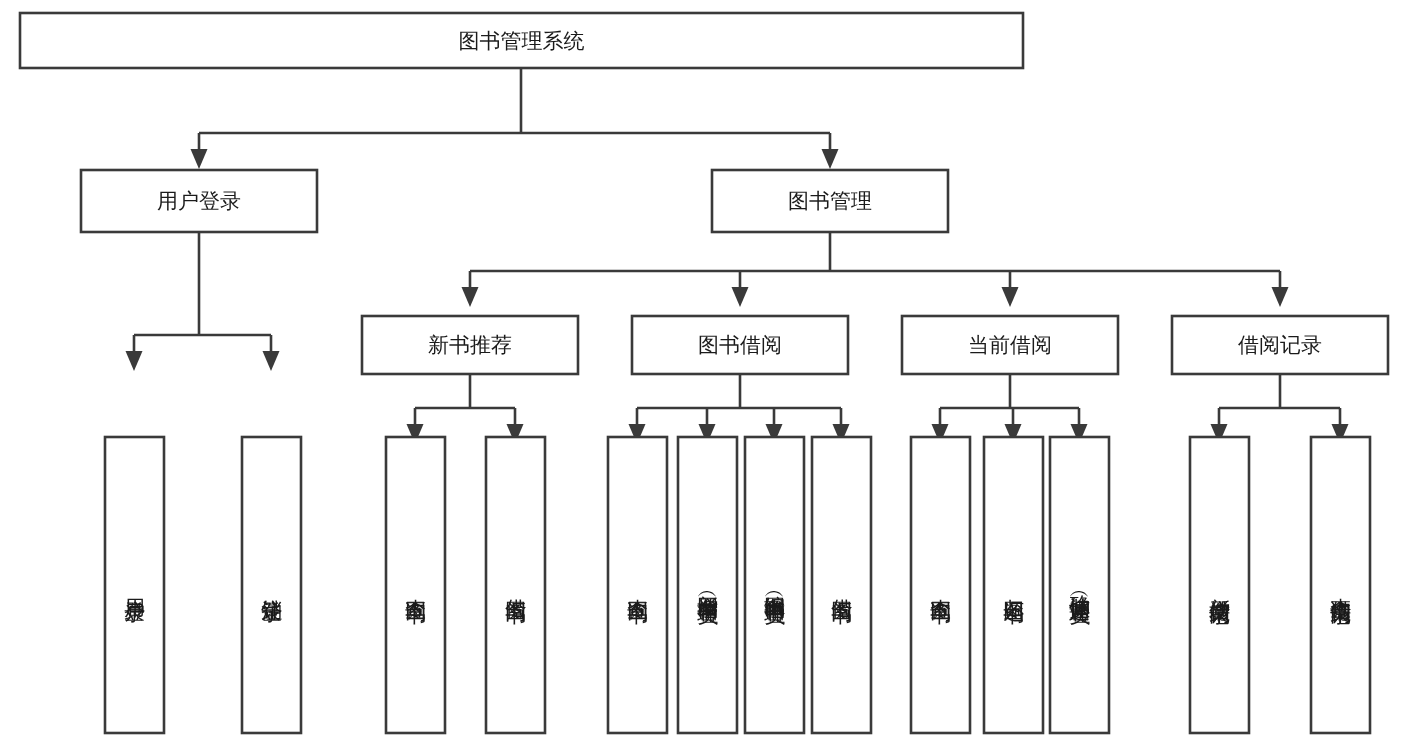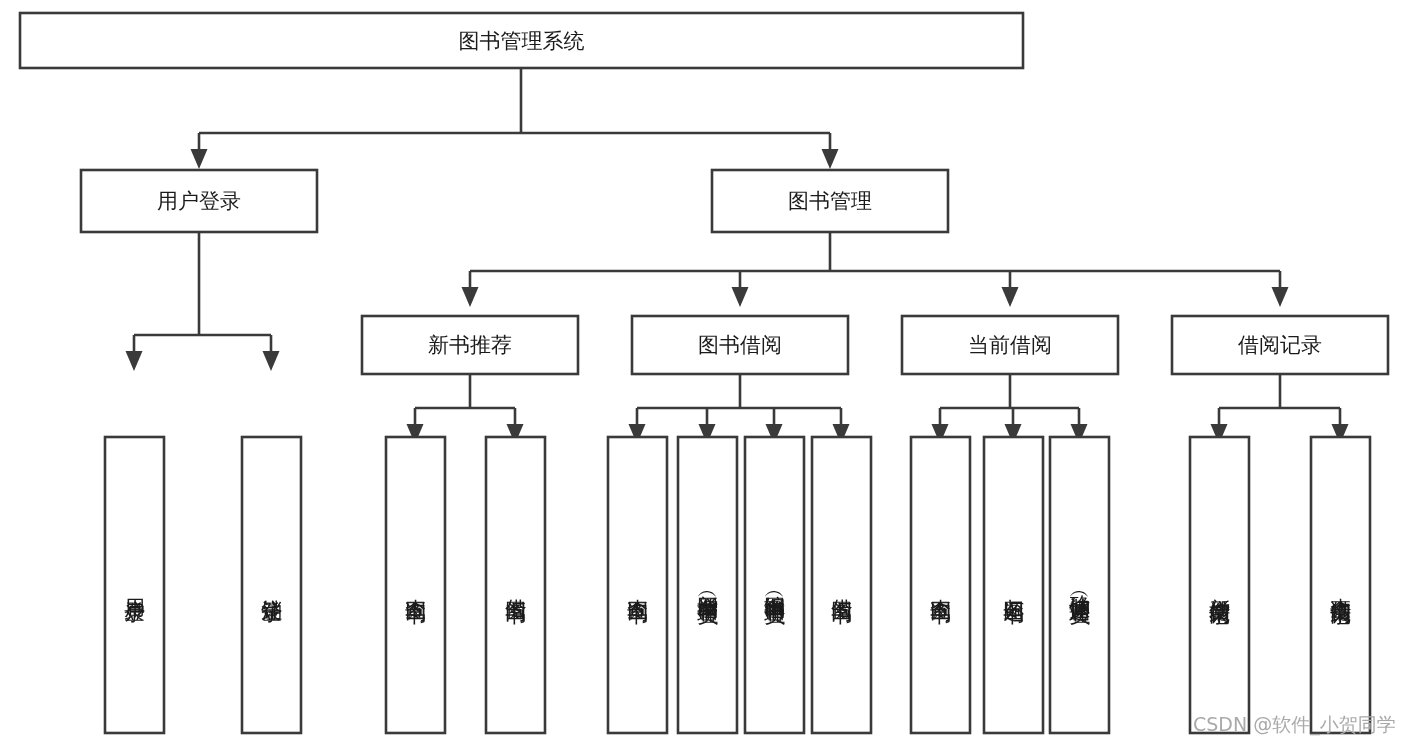--- a/index.html
+++ b/index.html
@@ -174,15 +174,14 @@
       <div class="vlabel" style="left: 679px; top: 443px; width: 57px; height: 284px; display: flex; align-items: center; justify-content: center;">新增图书（管理员）</div>
       <div class="vlabel" style="left: 746px; top: 443px; width: 57px; height: 284px; display: flex; align-items: center; justify-content: center;">编辑图书（管理员）</div>
       <div class="vlabel" style="left: 813px; top: 443px; width: 57px; height: 284px; display: flex; align-items: center; justify-content: center;">借阅图书</div>
       <div class="vlabel" style="left: 912px; top: 443px; width: 57px; height: 284px; display: flex; align-items: center; justify-content: center;">查询图书</div>
       <div class="vlabel" style="left: 985px; top: 443px; width: 57px; height: 284px; display: flex; align-items: center; justify-content: center;">归还图书</div>
       <div class="vlabel" style="left: 1051px; top: 443px; width: 57px; height: 284px; display: flex; align-items: center; justify-content: center;">确认归还（管理员）</div>
       <div class="vlabel" style="left: 1191px; top: 443px; width: 57px; height: 284px; display: flex; align-items: center; justify-content: center;">新增借阅记录</div>
       <div class="vlabel" style="left: 1312px; top: 443px; width: 57px; height: 284px; display: flex; align-items: center; justify-content: center;">查询借阅记录</div>
     </div>
 
-  <div class="watermark">CSDN @软件_小贺同学</div>
 
 </div>
 
 </body></html>

